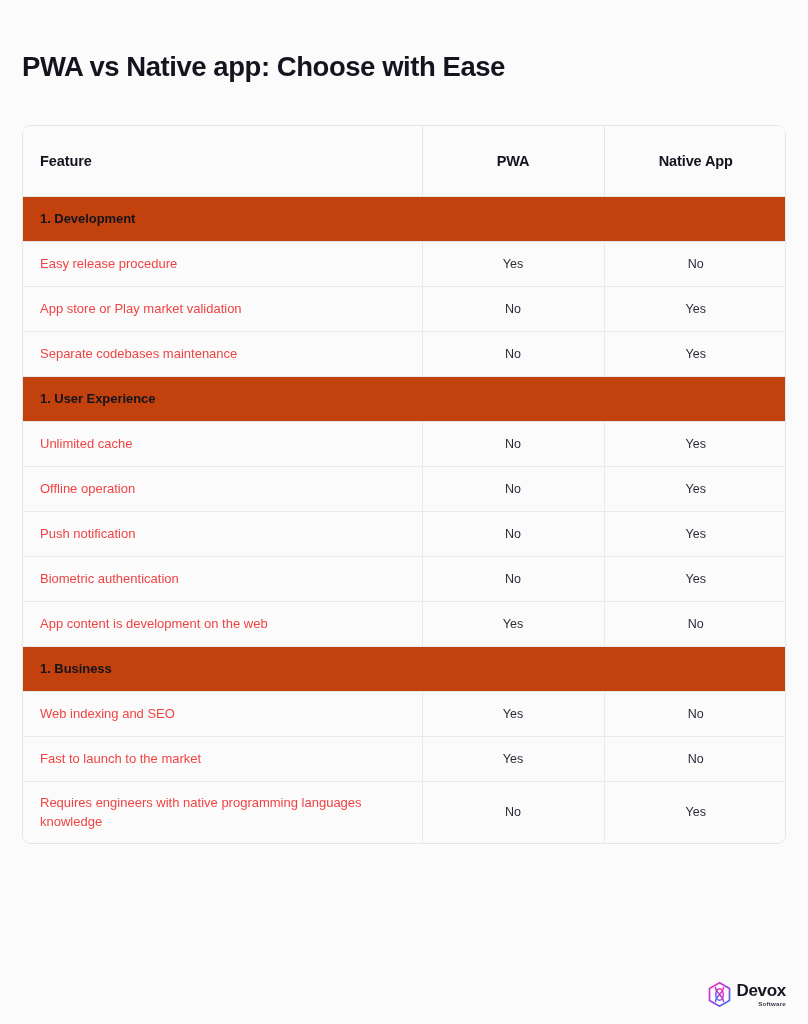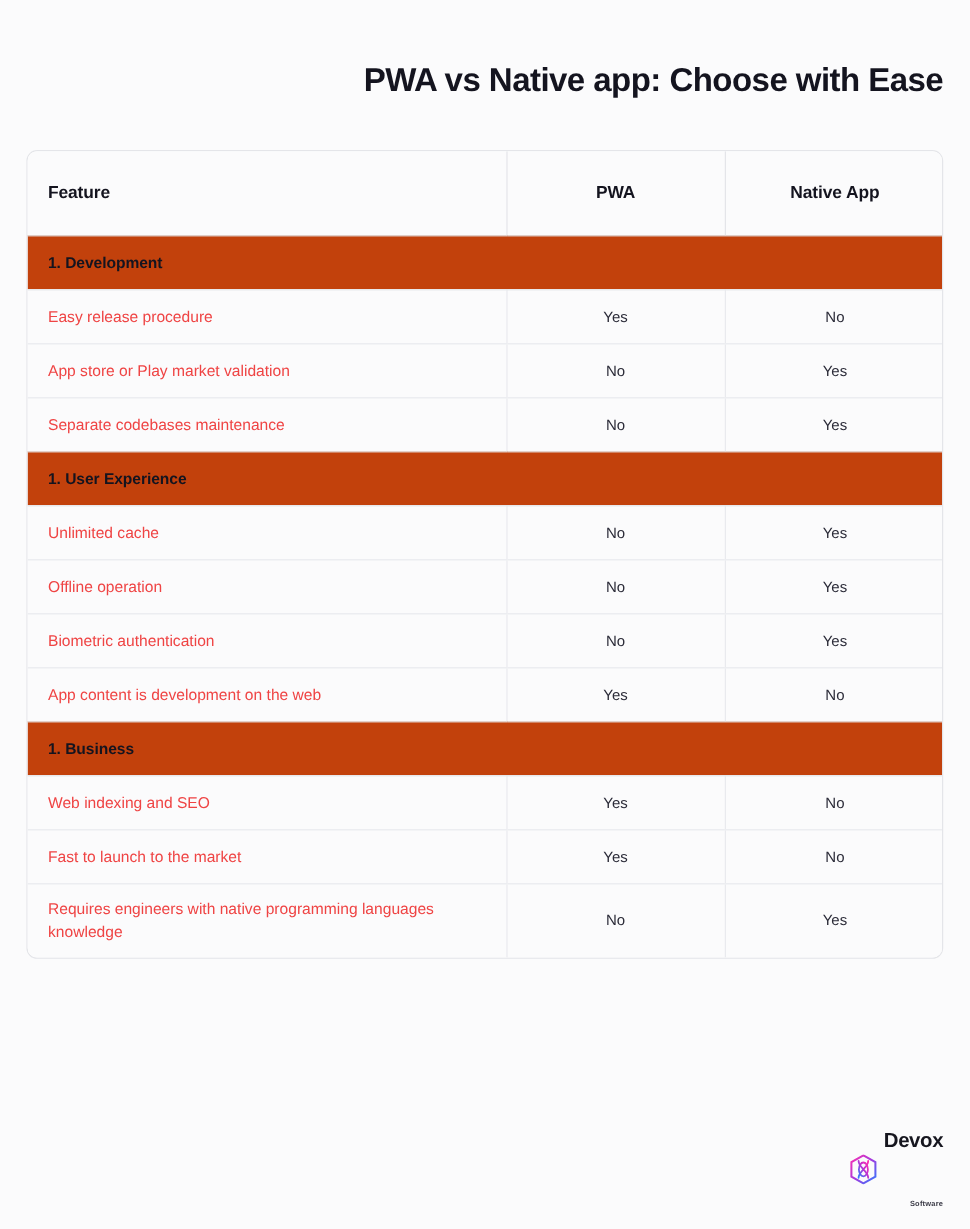--- a/index.html
+++ b/index.html
@@ -21,21 +21,21 @@
   .page {
     width: 808px;
     height: 1024px;
     padding: 0 22px;
     display: flex;
     flex-direction: column;
   }
 
   
   .title {
-    text-align: right;
+    text-align: left;
     font-size: 27.5px;
     font-weight: 700;
     letter-spacing: -0.45px;
     color: #14141f;
     margin-top: 50px;
     margin-bottom: 0;
     line-height: 1.2;
   }
 
   
@@ -132,21 +132,20 @@
   .logo-mark {
     width: 23px;
     height: 25px;
     display: block;
   }
   .logo-text {
     display: flex;
     flex-direction: column;
     align-items: flex-end;
     line-height: 1;
-    gap: 40px;
   }
   .logo-name {
     font-size: 17px;
     font-weight: 700;
     color: #16161f;
     letter-spacing: -0.3px;
     line-height: 1;
   }
   .logo-sub {
     font-size: 6.2px;
@@ -200,20 +199,25 @@
           <tr class="section-row">
             <td colspan="3">1. User Experience</td>
           </tr>
           <tr class="data-row">
             <td class="feature-cell">Unlimited cache</td>
             <td class="val-cell">No</td>
             <td class="val-cell">Yes</td>
           </tr>
           <tr class="data-row">
             <td class="feature-cell">Offline operation</td>
+            <td class="val-cell">No</td>
+            <td class="val-cell">Yes</td>
+          </tr>
+          <tr class="data-row">
+            <td class="feature-cell">Push notification</td>
             <td class="val-cell">No</td>
             <td class="val-cell">Yes</td>
           </tr>
           <tr class="data-row">
             <td class="feature-cell">Biometric authentication</td>
             <td class="val-cell">No</td>
             <td class="val-cell">Yes</td>
           </tr>
           <tr class="data-row">
             <td class="feature-cell">App content is development on the web</td>

